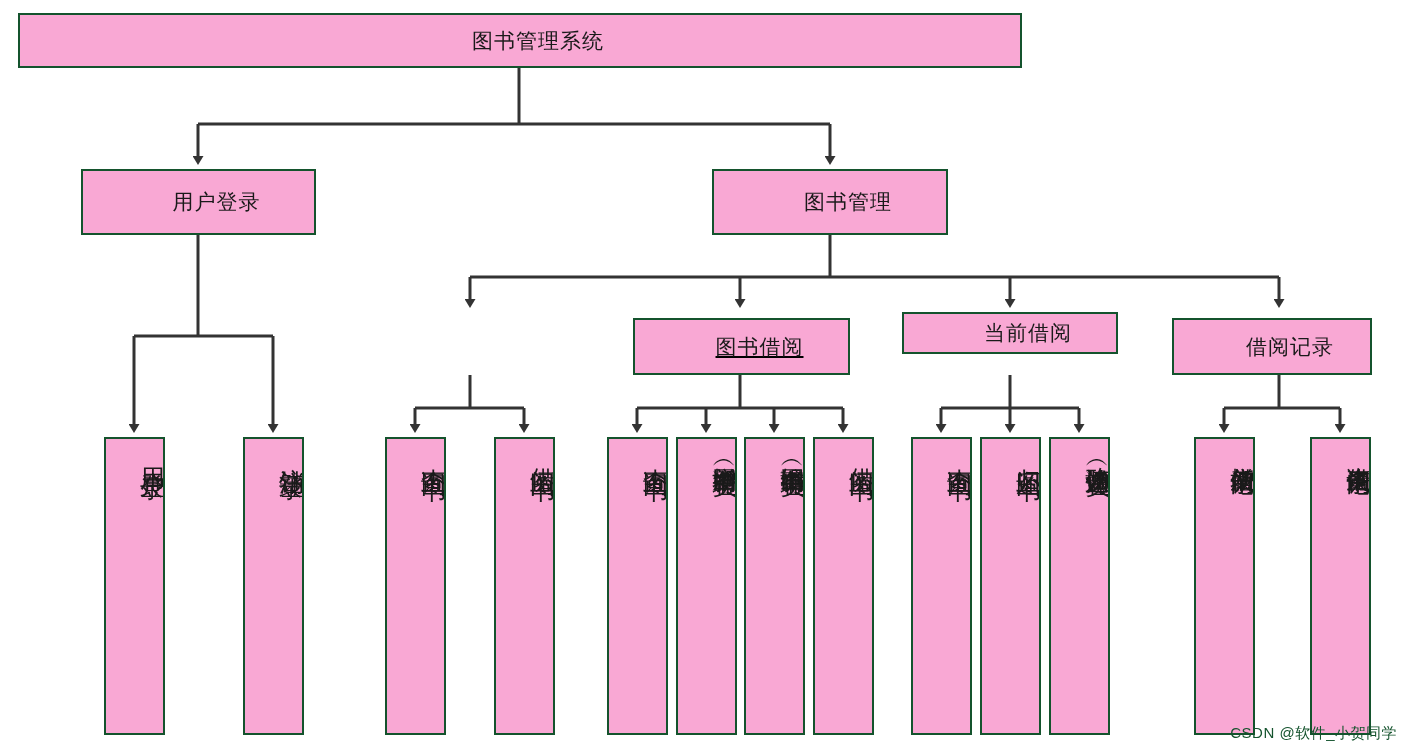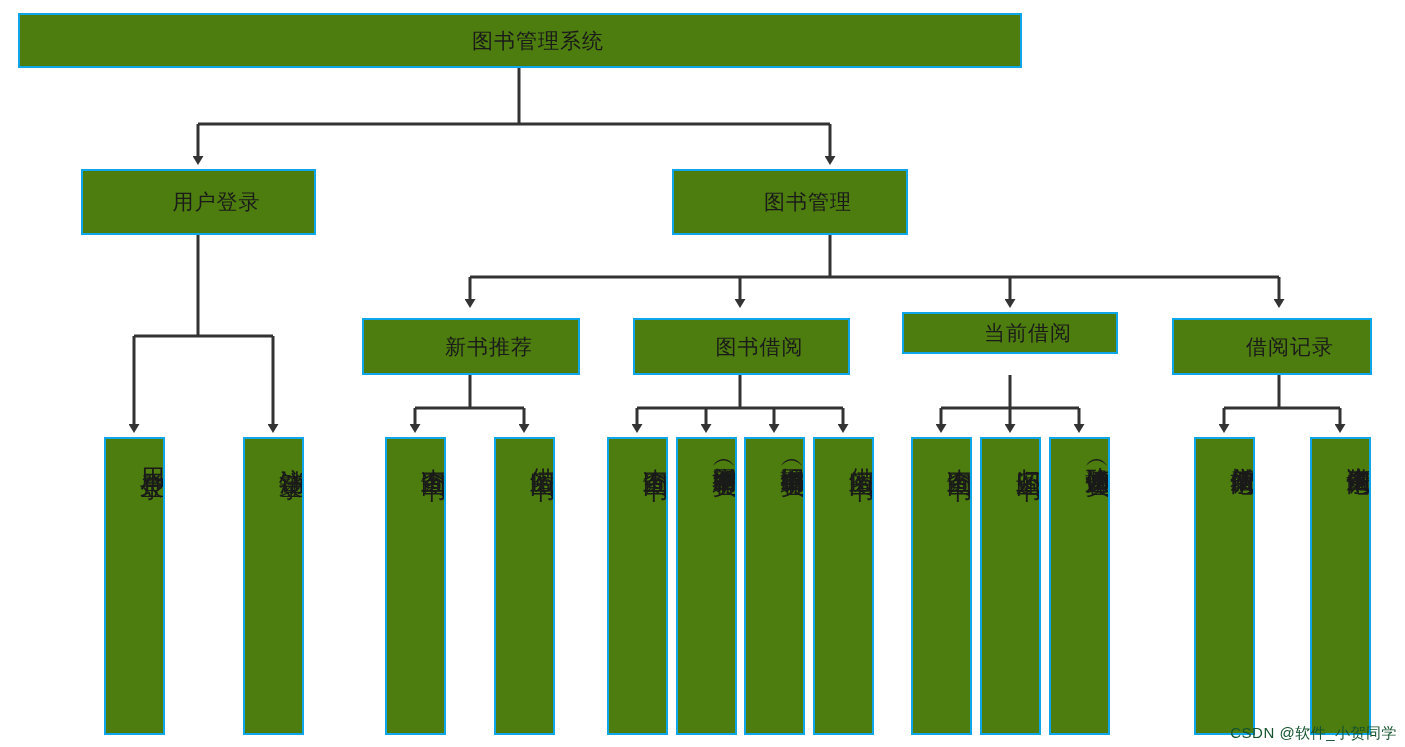--- a/index.html
+++ b/index.html
@@ -22,22 +22,22 @@
   svg.diagram-canvas {
     position: absolute;
     left: 0;
     top: 0;
     width: 1405px;
     height: 747px;
   }
   .node-box {
     position: absolute;
     box-sizing: border-box;
-    background: #4d7c0f;
-    border: 2px solid #0ea5e9;
+    background: #f9a8d4;
+    border: 2px solid #14532d;
     display: flex;
     align-items: center;
     justify-content: center;
     overflow: hidden;
     padding-left: 36px;
   }
   .node-label {
     color: #1a1a1a;
     text-align: center;
     line-height: 1.12;
@@ -133,28 +133,25 @@
     </g>
   </svg>
 
   <div class="node-box node-root" style="left:18px; top:13px; width:1004px; height:55px;">
     <span class="node-label">图书管理系统</span>
   </div>
 
   <div class="node-box node-horizontal" style="left:81px; top:169px; width:235px; height:66px;">
     <span class="node-label">用户登录</span>
   </div>
-  <div class="node-box node-horizontal" style="left:672px; top:169px; width:236px; height:66px;">
+  <div class="node-box node-horizontal" style="left:712px; top:169px; width:236px; height:66px;">
     <span class="node-label">图书管理</span>
   </div>
 
-  <div class="node-box node-horizontal" style="left:362px; top:318px; width:218px; height:57px;">
-    <span class="node-label">新书推荐</span>
-  </div>
-  <div class="node-box node-horizontal" style="left:633px; top:318px; width:217px; height:57px;">
+  <div class="node-box node-horizontal" style="left:633px; top:318px; width:217px; height:57px;text-decoration:underline;">
     <span class="node-label">图书借阅</span>
   </div>
   <div class="node-box node-horizontal" style="left:902px; top:312px; width:216px; height:42px;">
     <span class="node-label">当前借阅</span>
   </div>
   <div class="node-box node-horizontal" style="left:1172px; top:318px; width:200px; height:57px;">
     <span class="node-label">借阅记录</span>
   </div>
 
   <div class="node-box node-vertical" style="left:104px; top:437px; width:61px; height:298px;">

